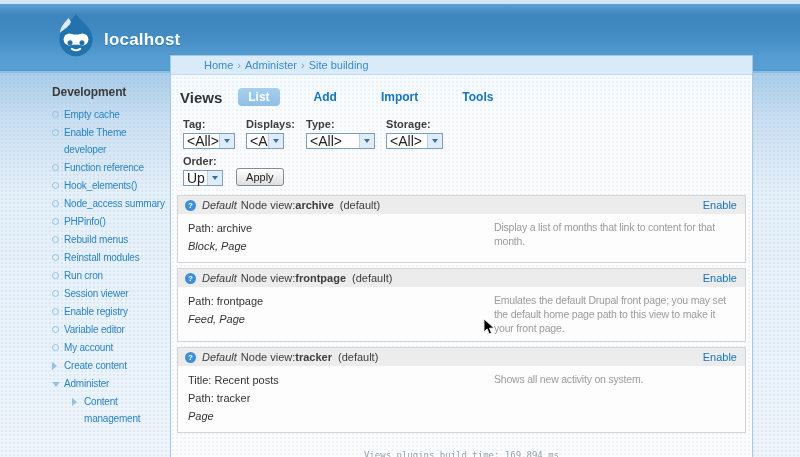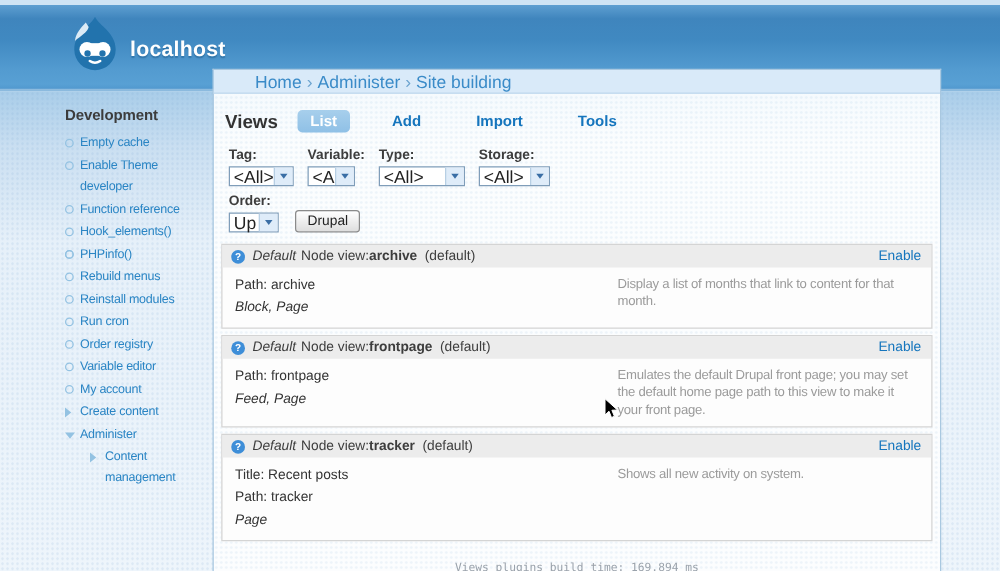--- a/index.html
+++ b/index.html
@@ -44,21 +44,21 @@
   .panel {
     position:absolute; left:170px; top:55px; width:583px; bottom:-2px; box-sizing:border-box;
     background:
       radial-gradient(rgba(145,185,220,.13) 1px, transparent 1.2px),
       linear-gradient(180deg,#f3f9fd 0,#fbfdfe 60px,#fcfdfe 100%);
     background-size:4px 4px, auto;
     border:1px solid #a9c8e0; border-bottom:none;
   }
   .breadcrumb {
     height:18px; line-height:18px; background:#d9eaf9; border-bottom:1px solid #bfd7ed;
-    padding-left:33px; font-size:14px; color:#3a8bc8;
+    padding-left:33px; font-size:11px; color:#3a8bc8;
   }
   .crumb { color:#3a8bc8; cursor:pointer; }
   .crumb-sep { margin:0 4px; color:#6ba3cf; }
   .content { padding:10px 6px 0 6px; }
   .title-row { display:flex; align-items:center; margin:3px 0 12px 3px; }
   .page-title { font-size:15px; font-weight:bold; color:#333; margin:0 16px 0 0; }
   .tab { font-size:12px; font-weight:bold; color:var(--c-accent_link,#1575bd); margin-right:24px; padding:2px 10px; cursor:pointer; }
   .tab.active { background:linear-gradient(180deg,#a7cfec,#8fc0e6); color:#fff; border-radius:4px; }
   
   .filters { margin:0 0 9px 6px; font-size:11px; }
@@ -120,26 +120,27 @@
 
   <div class="bg-lower"></div>
 
   <div class="sidebar">
     <div class="side-title">Development</div>
 
     <div class="side-item"><span class="bullet circle"></span><span>Empty cache</span></div>
     <div class="side-item"><span class="bullet circle"></span><span>Enable Theme developer</span></div>
     <div class="side-item"><span class="bullet circle"></span><span>Function reference</span></div>
     <div class="side-item"><span class="bullet circle"></span><span>Hook_elements()</span></div>
-    <div class="side-item"><span class="bullet circle"></span></div>
+    <div class="side-item"><span class="bullet circle"></span><span>Node_access summary</span></div>
     <div class="side-item"><span class="bullet circle"></span><span>PHPinfo()</span></div>
     <div class="side-item"><span class="bullet circle"></span><span>Rebuild menus</span></div>
     <div class="side-item"><span class="bullet circle"></span><span>Reinstall modules</span></div>
     <div class="side-item"><span class="bullet circle"></span><span>Run cron</span></div>
-    <div class="side-item"><span class="bullet circle"></span><span>Order registry</span></div>
+    <div class="side-item"><span class="bullet circle"></span><span>Session viewer</span></div>
+    <div class="side-item"><span class="bullet circle"></span><span>Enable registry</span></div>
     <div class="side-item"><span class="bullet circle"></span><span>Variable editor</span></div>
 
 
     <div class="side-item"><span class="bullet circle"></span><span>My account</span></div>
     <div class="side-item"><span class="bullet collapsed"></span><span>Create content</span></div>
     <div class="side-item"><span class="bullet expanded"></span><span>Administer</span></div>
     <div class="side-item nested"><span class="bullet collapsed"></span><span>Content management</span></div>
   </div>
 
   <div class="panel">
@@ -161,21 +162,21 @@
           <div class="fgroup">
             <span class="flabel">Tag:</span>
             <span class="select w52">
                 <span class="val">&lt;All&gt;</span>
                 <span class="arr">
                   <i></i>
                 </span>
               </span>
           </div>
           <div class="fgroup">
-            <span class="flabel">Variable:</span>
+            <span class="flabel">Displays:</span>
             <span class="select w38">
                 <span class="val">&lt;All&gt;</span>
                 <span class="arr">
                   <i></i>
                 </span>
               </span>
           </div>
           <div class="fgroup">
             <span class="flabel">Type:</span>
             <span class="select w69">
@@ -198,21 +199,21 @@
         <div class="frow">
           <div class="fgroup">
             <span class="flabel">Order:</span>
             <span class="select w40">
                 <span class="val">Up</span>
                 <span class="arr">
                   <i></i>
                 </span>
               </span>
           </div>
-          <button class="apply-btn">Drupal</button>
+          <button class="apply-btn">Apply</button>
         </div>
       </div>
 
       <div class="view-box">
         <div class="vb-head">
           <span class="help-icon">?</span>
           <span class="vb-type">Default</span>
           <span class="vb-kind">Node view:</span>
           <span class="vb-name">archive</span>
           <span class="vb-suffix">(default)</span>

